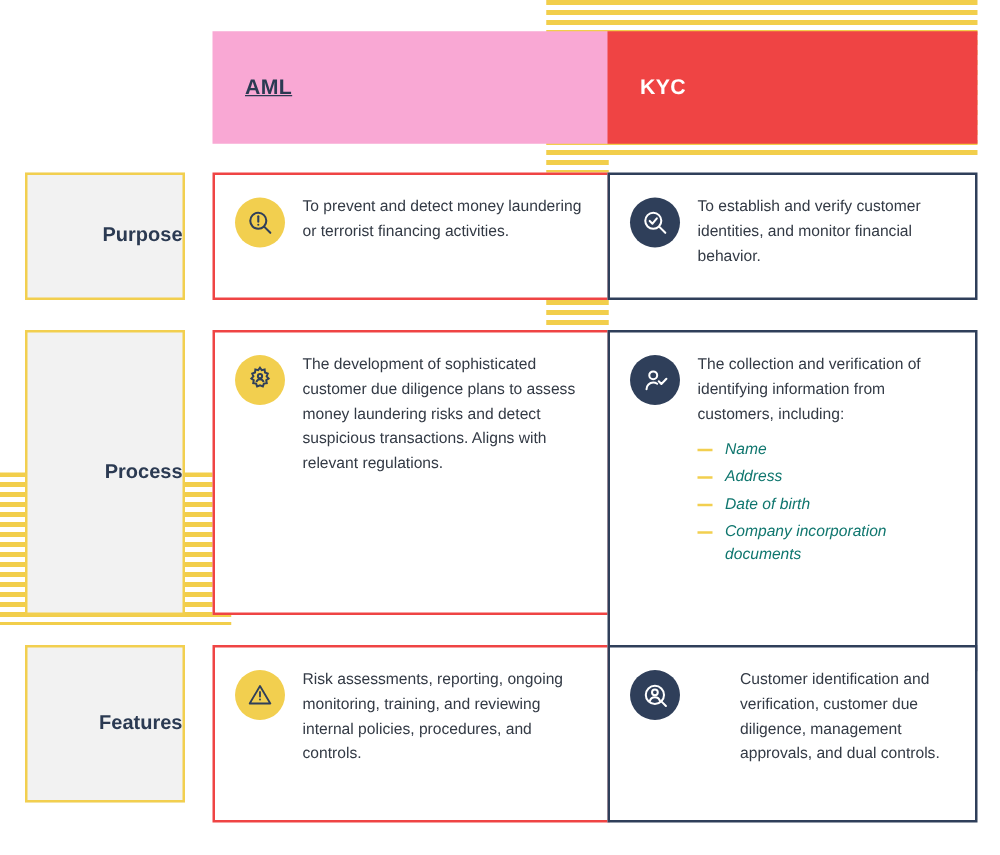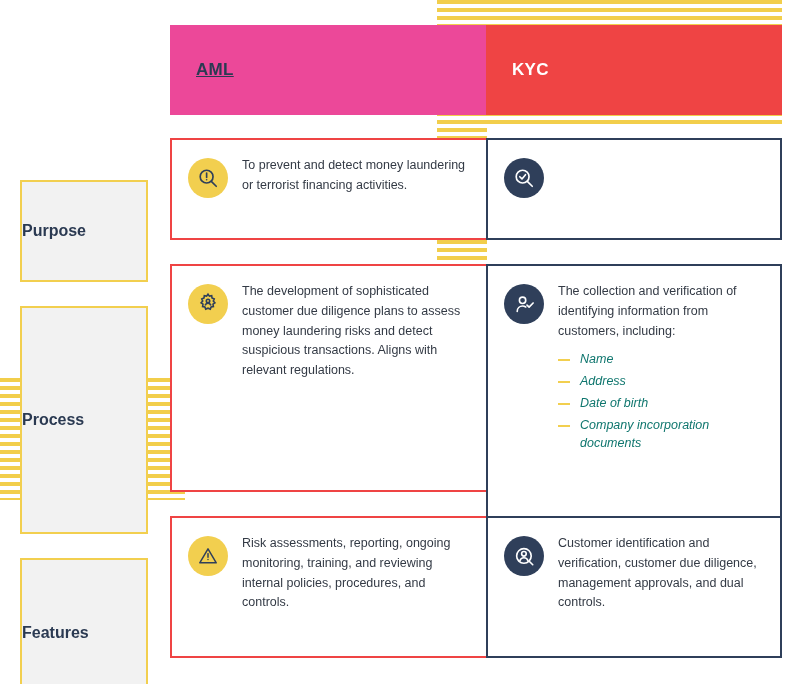--- a/index.html
+++ b/index.html
@@ -32,57 +32,56 @@
   .hdr {
     position: absolute;
     height: 90px;
     display: flex;
     align-items: center;
     padding-left: 26px;
     font-size: 17px;
     font-weight: bold;
     letter-spacing: .3px;
   }
-  #hdr-aml { left: 170px; top: 25px; width: 318px; background: #ec4899; color: #2b3a52; text-decoration: underline; }
+  #hdr-aml { left: 170px; top: 25px; width: 318px; background: #f9a8d4; color: #2b3a52; text-decoration: underline; }
   #hdr-kyc { left: 486px; top: 25px; width: 296px; background: #ef4444; color: #ffffff; }
 
   .rowlabel {
     position: absolute;
     left: 20px;
     width: 128px;
     background: #f2f2f2;
     border: 2px solid #f2cf4f;
     display: flex;
     align-items: center;
-    justify-content: flex-start;
+    justify-content: flex-end;
     font-size: 16px;
     font-weight: bold;
     color: #2b3a52;
-    margin-top: 42px;
   }
   #lbl-purpose  { top: 138px; height: 102px; }
   #lbl-process  { top: 264px; height: 228px; }
-  #lbl-features { top: 516px; height: 150px; }
+  #lbl-features { top: 516px; height: 126px; }
 
   .cell {
     position: absolute;
     background: #ffffff;
     display: flex;
     align-items: flex-start;
     padding: 16px 18px 16px 16px;
   }
   .cell.aml { border: 2px solid #ef4444; }
   .cell.kyc { border: 2px solid #2f3f5a; }
 
   #cell-aml-purpose  { left: 170px; top: 138px; width: 318px; height: 102px; }
   #cell-kyc-purpose  { left: 486px; top: 138px; width: 296px; height: 102px; }
   #cell-aml-process  { left: 170px; top: 264px; width: 318px; height: 228px; }
   #cell-kyc-process  { left: 486px; top: 264px; width: 296px; height: 273px; }
   #cell-aml-features { left: 170px; top: 516px; width: 318px; height: 142px; }
-  #cell-kyc-features { left: 486px; top: 516px; width: 296px; height: 142px; }
+  #cell-kyc-features { left: 486px; top: 516px; width: 296px; height: 142px; gap: 34px; }
 
   .icon {
     flex: 0 0 auto;
     width: 40px; height: 40px;
     border-radius: 50%;
     display: flex; align-items: center; justify-content: center;
     margin-right: 14px;
     margin-top: 2px;
   }
   .icon.y { background: #f2cf4f; }
@@ -157,20 +156,21 @@
   </div>
 
   <div class="cell kyc" id="cell-kyc-purpose">
     <span class="icon d">
       <svg width="22" height="22" viewBox="0 0 24 24" fill="none" stroke="#ffffff" stroke-width="1.8">
         <circle cx="10.5" cy="10.5" r="7"></circle>
         <line x1="15.6" y1="15.6" x2="21" y2="21" stroke-linecap="round"></line>
         <polyline points="7.4,10.6 9.8,13 13.6,8.4" stroke-linecap="round" stroke-linejoin="round"></polyline>
       </svg>
     </span>
+    <div class="body-text">To establish and verify customer identities, and monitor financial behavior.</div>
   </div>
 
   <div class="cell aml" id="cell-aml-process">
     <span class="icon y">
       <svg width="24" height="24" viewBox="0 0 24 24" fill="none" stroke="#2f3f5a" stroke-width="1.6">
         <path d="M12 2.2 13.4 4.1 15.7 3.6 16 6 18.2 6.9 17.3 9.1 18.9 10.8 17 12.2 17.4 14.5 15.1 14.9 14.3 17.1 12 16.2 9.7 17.1 8.9 14.9 6.6 14.5 7 12.2 5.1 10.8 6.7 9.1 5.8 6.9 8 6 8.3 3.6 10.6 4.1Z"></path>
         <circle cx="12" cy="8.9" r="1.7"></circle>
         <path d="M9.1 13.6c.5-1.6 1.6-2.3 2.9-2.3s2.4.7 2.9 2.3"></path>
       </svg>
     </span>

